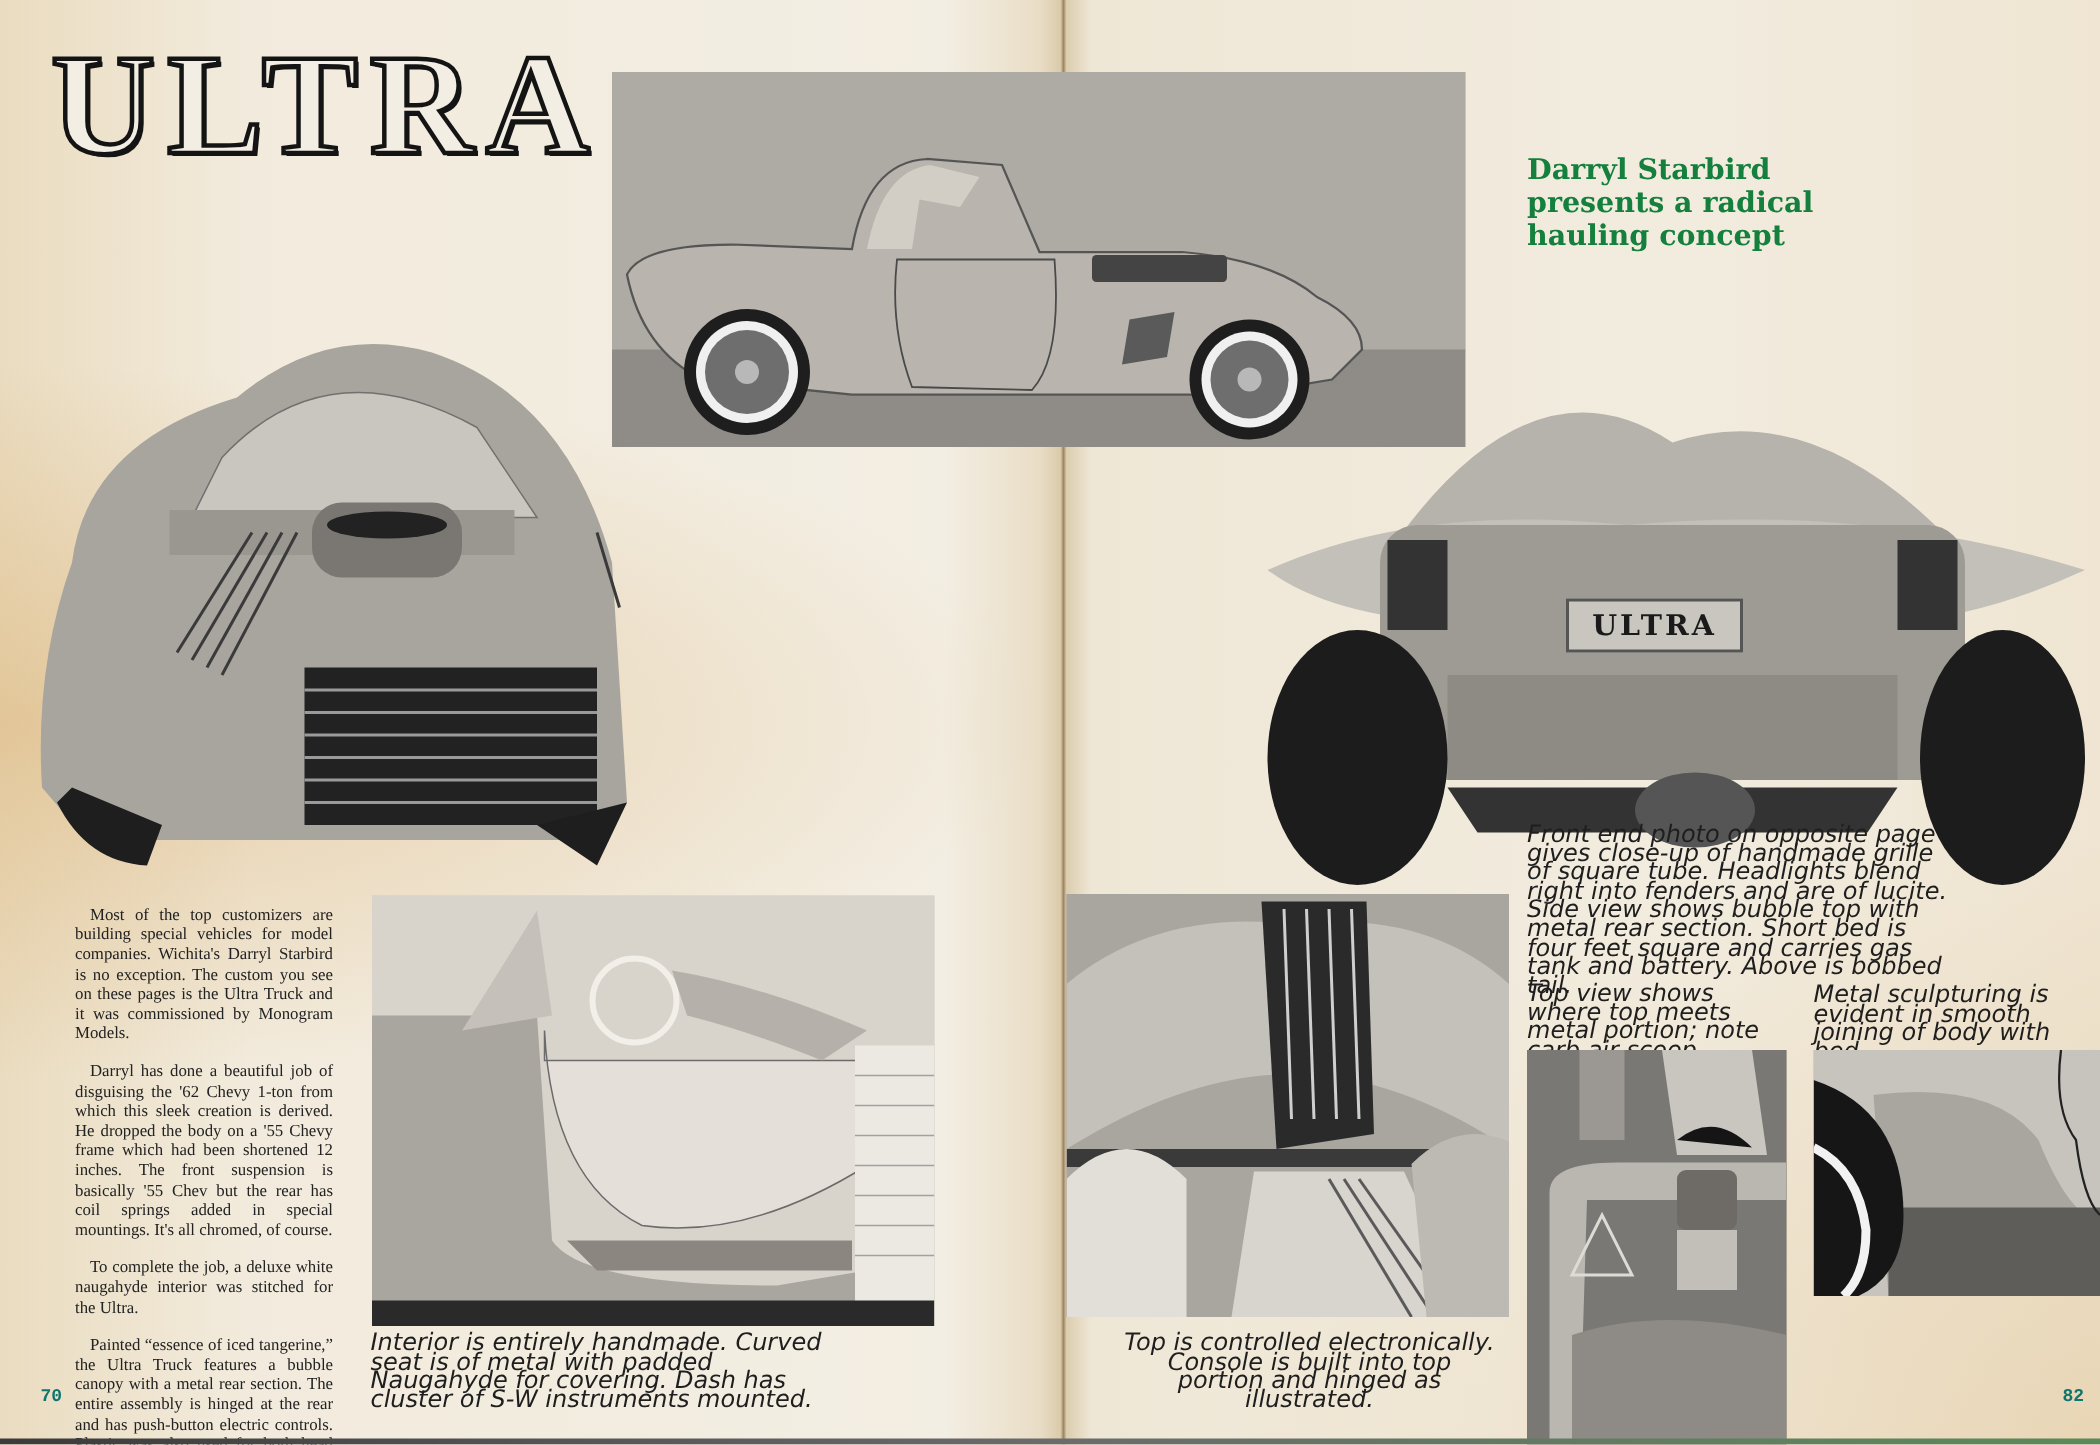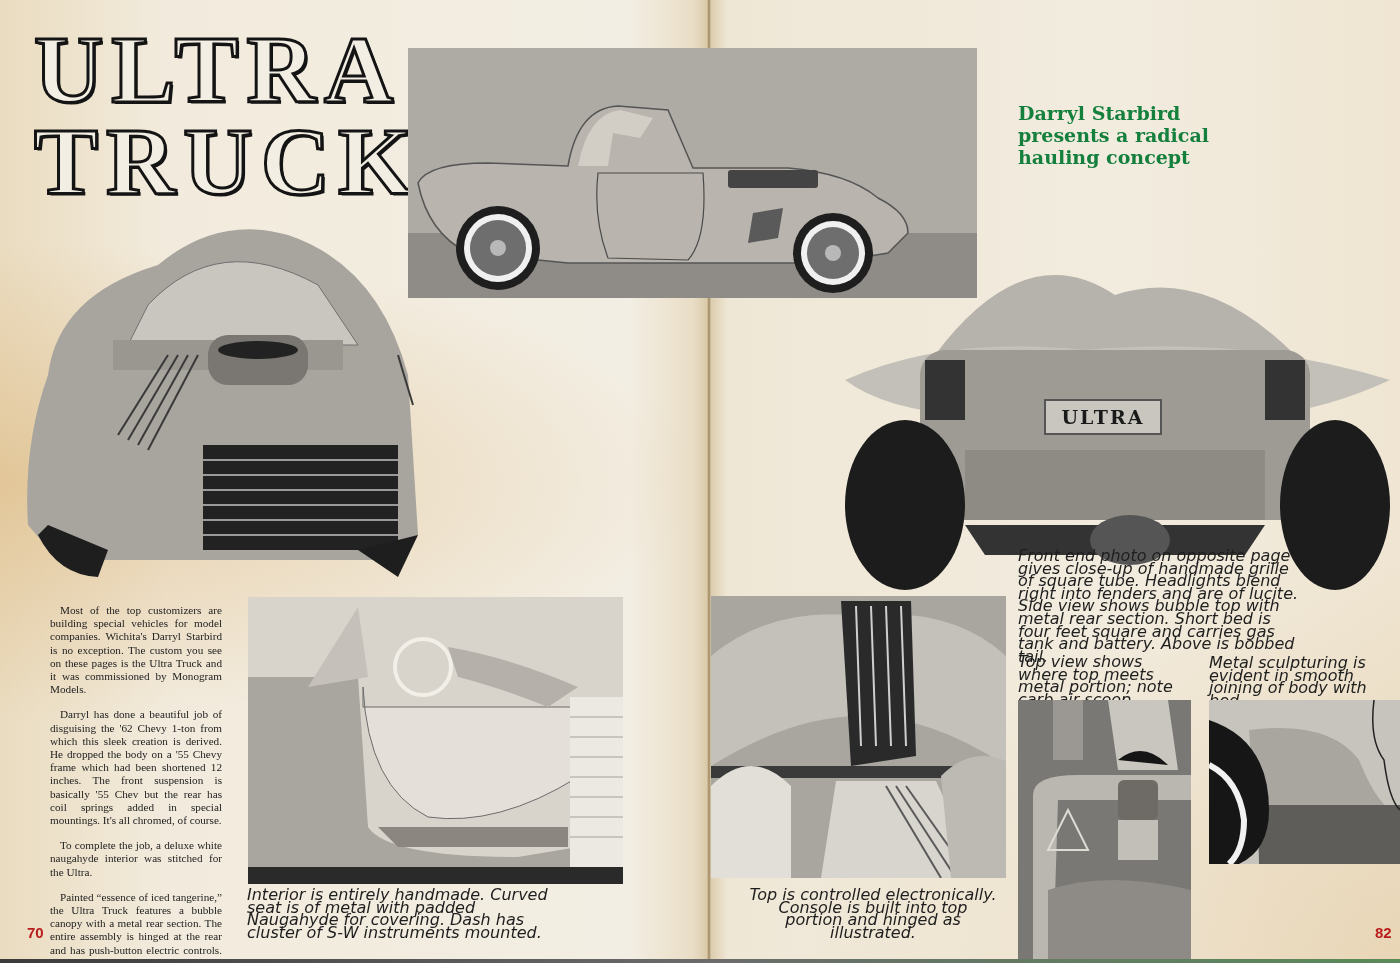--- a/index.html
+++ b/index.html
@@ -49,40 +49,39 @@
     font-family: "Liberation Serif", serif; font-size: 11.2px; line-height: 13.2px;
     color: #222; text-align: justify;
   }
   .body-text p { margin: 12px; text-indent: 10px; }
   .caption {
     position: absolute;
     font-family: "DejaVu Sans", sans-serif; font-style: italic;
     font-size: 16px; line-height: 12.6px; color: #1e1e1e;
   }
   .page-num {
-    position: absolute; font-family: Liberation Sans, sans-serif; font-weight: bold;
-    font-size: 15px; color: #b91c1c;
+    position: absolute; font-family: Liberation Mono, monospace; font-weight: bold;
+    font-size: 12px; color: #0f766e;
   }
   .plate {
     position: absolute; left: 1044px; top: 399px; width: 118px; height: 36px;
     background: #c9c6bf; border: 2px solid #555; box-sizing: border-box;
     display: flex; align-items: center; justify-content: center;
     font-family: "DejaVu Serif", serif; font-weight: bold; font-size: 19px;
     letter-spacing: 2px; color: #1a1a1a;
   }
 </style>
 </head>
 <body>
 
 <div class="spread"></div>
 <div class="gutter"></div>
 
 <div class="title">
   <span>ULTRA</span>
-  <span>TRUCK</span>
 </div>
 
 <div class="photo" style="left:408px; top:48px; width:569px; height:250px; background:#a6a39d;">
   <svg viewBox="0 0 569 250" preserveAspectRatio="none">
     <rect x="0" y="0" width="569" height="190" fill="#aeaba5"></rect>
     <rect x="0" y="185" width="569" height="65" fill="#8f8c87"></rect>
     <path d="M10 135 Q20 115 80 115 L160 118 Q170 60 210 58 L260 62 L285 120 L380 120 Q440 125 470 150 Q500 165 500 185 L480 205 L420 215 L160 215 L60 205 Q20 185 10 135 Z" fill="#b9b5ae" stroke="#555" stroke-width="1.5"></path>
     <path d="M170 118 Q180 66 212 62 L245 70 L232 90 L205 85 L200 118 Z" fill="#d8d4cc" opacity="0.8"></path>
     <path d="M190 125 L295 125 Q300 190 280 212 L200 210 Q185 170 190 125 Z" fill="none" stroke="#4a4a4a" stroke-width="1.2"></path>
     <rect x="320" y="122" width="90" height="18" fill="#444" rx="3"></rect>

